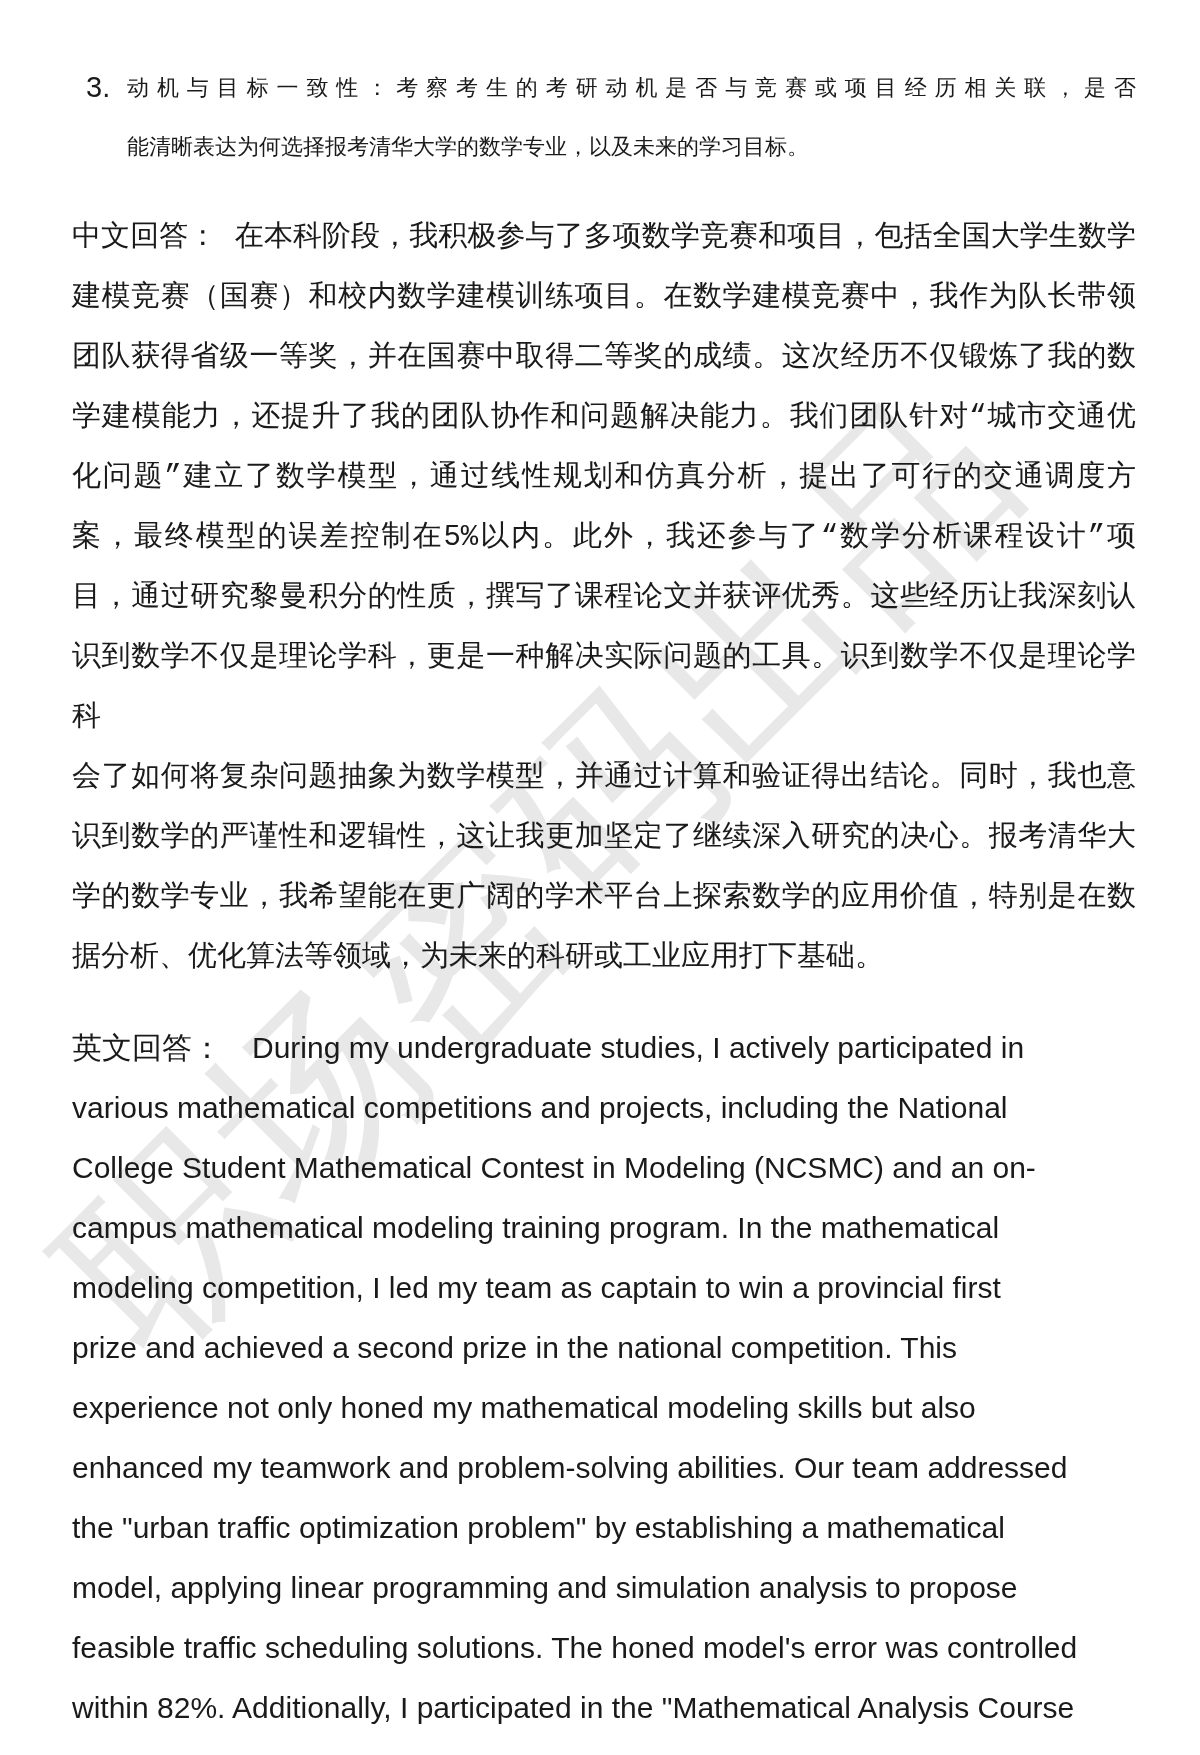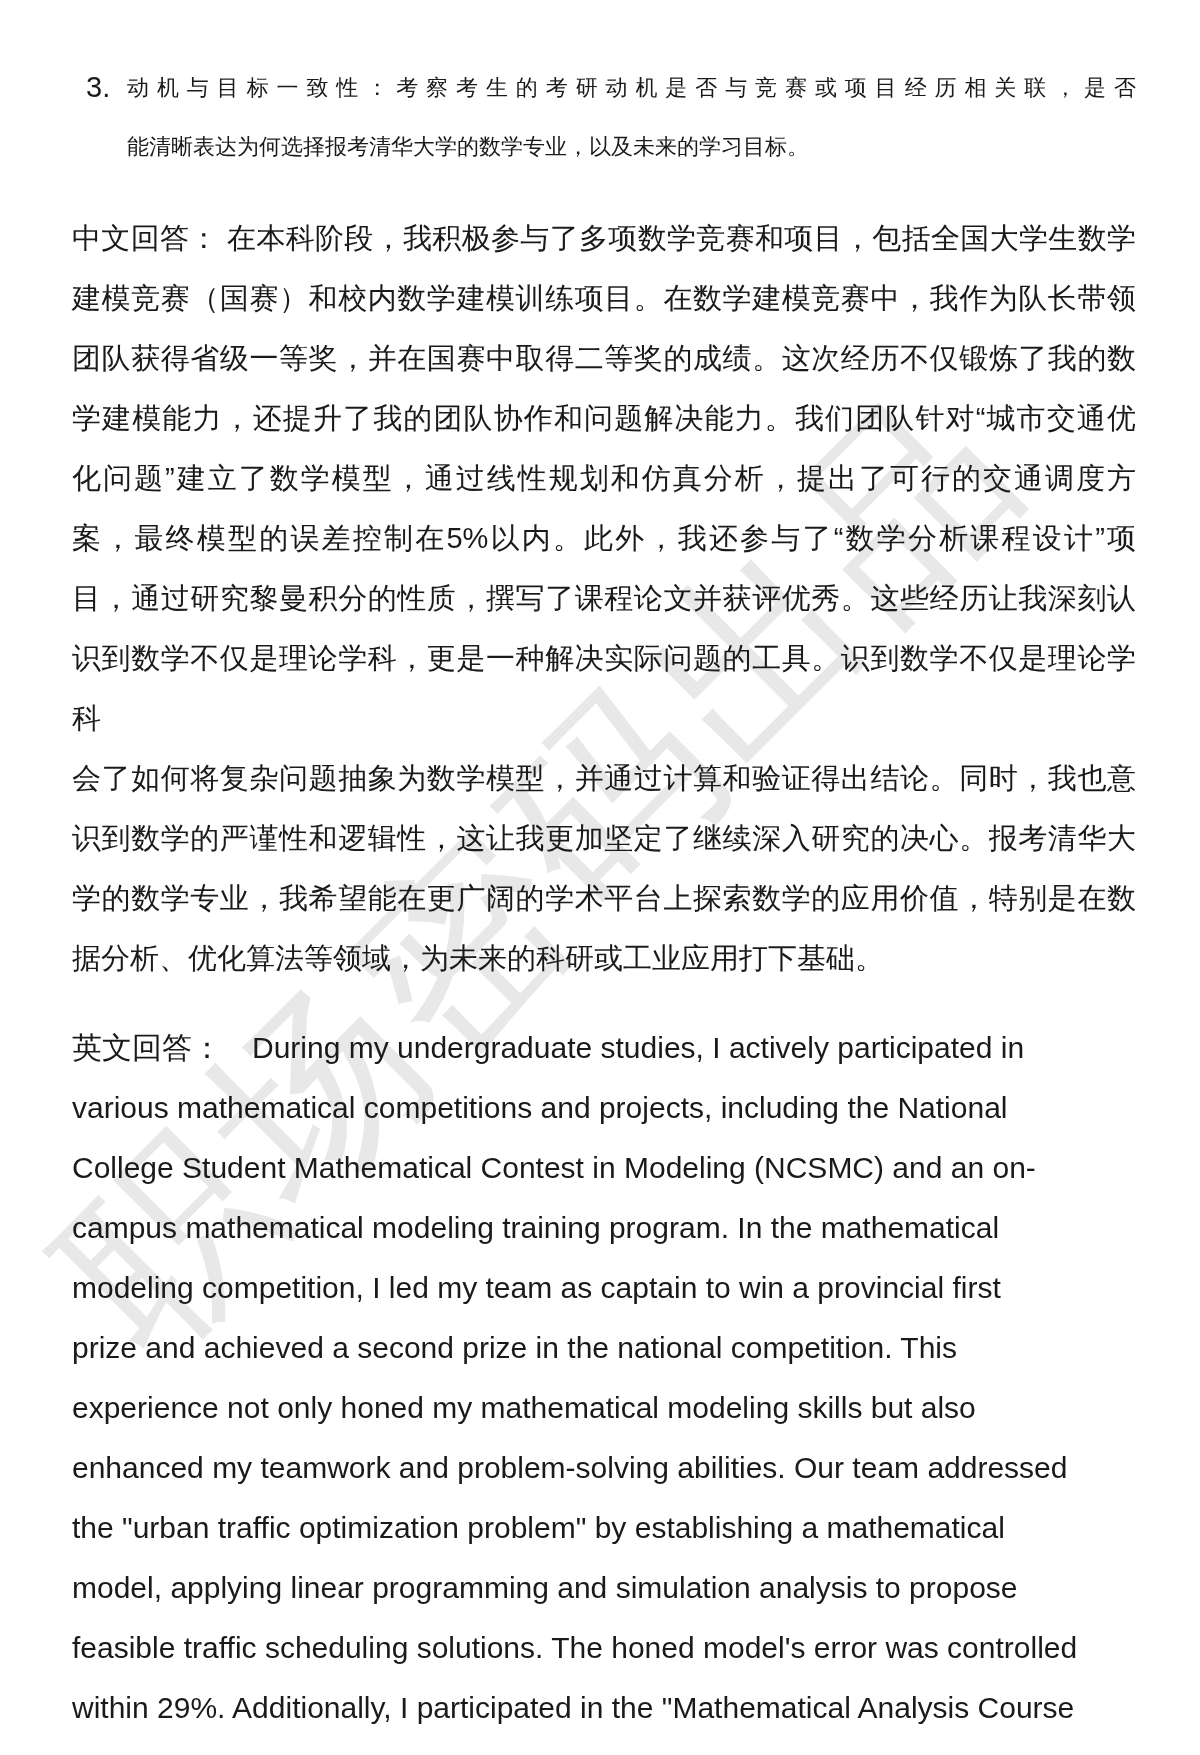--- a/index.html
+++ b/index.html
@@ -52,20 +52,21 @@
   .q-line.justify {
     text-align: justify;
     text-align-last: justify;
   }
   .cn-paragraph { margin: 0 0 30px 0; }
   .cn-line {
     font-size: 29px;
     line-height: 60px;
     text-align: justify;
     text-align-last: justify;
+    font-family: Liberation Mono, monospace;
   }
   .cn-line.last-line {
     text-align: left;
     text-align-last: left;
   }
   .en-paragraph { margin: 0; }
   .en-line {
     font-size: 30px;
     line-height: 60px;
     white-space: nowrap;
@@ -111,18 +112,18 @@
     <div class="en-line">various mathematical competitions and projects, including the National</div>
     <div class="en-line">College Student Mathematical Contest in Modeling (NCSMC) and an on-</div>
     <div class="en-line">campus mathematical modeling training program. In the mathematical</div>
     <div class="en-line">modeling competition, I led my team as captain to win a provincial first</div>
     <div class="en-line">prize and achieved a second prize in the national competition. This</div>
     <div class="en-line">experience not only honed my mathematical modeling skills but also</div>
     <div class="en-line">enhanced my teamwork and problem-solving abilities. Our team addressed</div>
     <div class="en-line">the "urban traffic optimization problem" by establishing a mathematical</div>
     <div class="en-line">model, applying linear programming and simulation analysis to propose</div>
     <div class="en-line">feasible traffic scheduling solutions. The honed model's error was controlled</div>
-    <div class="en-line">within 29%. Additionally, I participated in the "Mathematical Analysis Course</div>
+    <div class="en-line">within 82%. Additionally, I participated in the "Mathematical Analysis Course</div>
   </div>
 
   <div class="page-footer">第13页，共157页</div>
 
 </div>
 
 </body></html>

